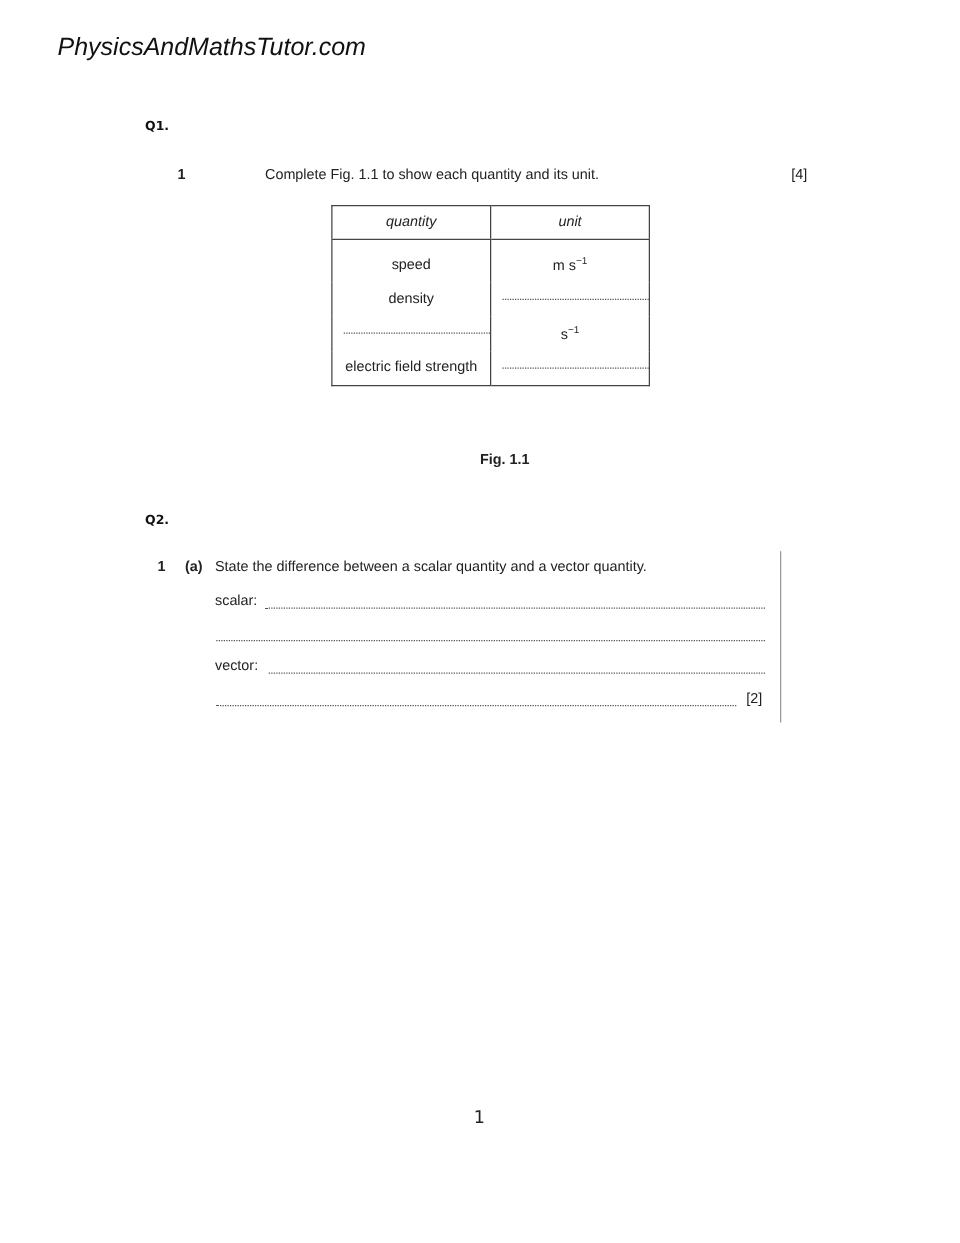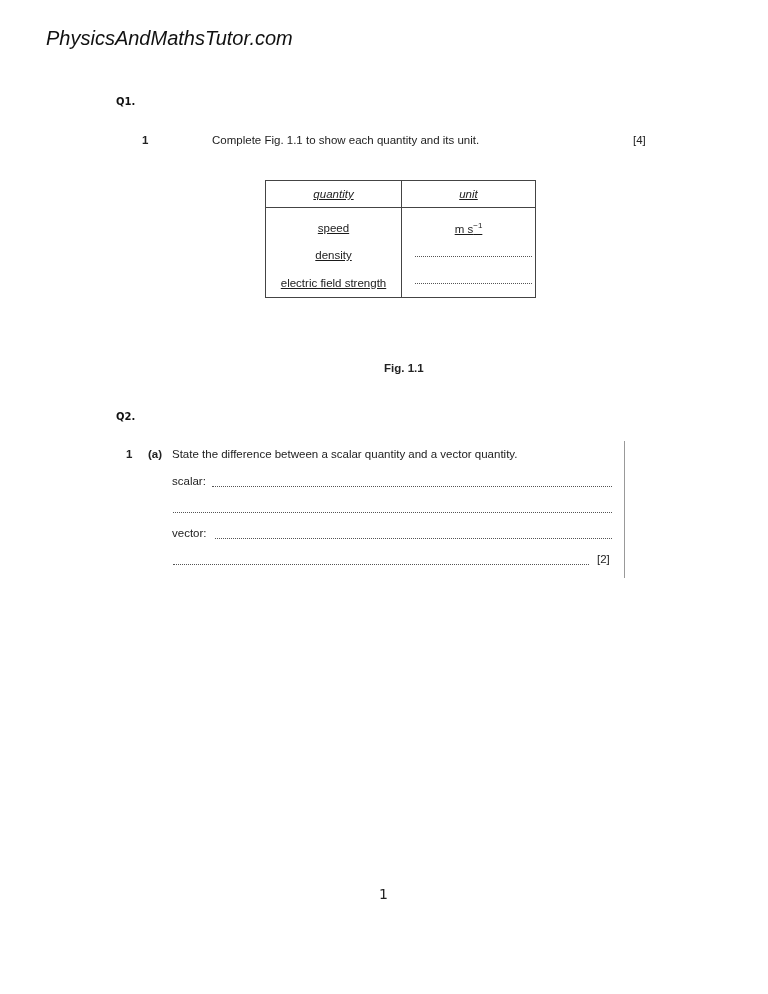--- a/index.html
+++ b/index.html
@@ -22,33 +22,37 @@
 </head>
 <body>
 
 <div class="abs header">PhysicsAndMathsTutor.com</div>
 
 <div class="abs qlabel" style="left:116px; top:96px;">Q1.</div>
 <div class="abs scan bold" style="left:142px; top:134px;">1</div>
 <div class="abs scan" style="left:166px; top:134px;margin-left:46px;">Complete Fig. 1.1 to show each quantity and its unit.</div>
 <div class="abs scan" style="left:633px; top:134px;">[4]</div>
 
-<table class="fig abs" style="left:265px; top:180px; width:271px;text-decoration:underline;">
+<table class="fig abs" style="left:265px; top:164px; width:227px;">
   <tbody>
       <tr>
     <th style="width:135px; border-left:none;">quantity</th>
     <th>unit</th>
   </tr>
   <tr>
     <td class="cellpad" style="border-left:none; padding-top:6px;"><span>speed</span></td>
     <td class="cellpad" style="padding-top:6px;"><span>m s</span><sup>−1</sup></td>
   </tr>
   <tr>
     <td class="cellpad" style="border-left:none;"><span>density</span></td>
     <td><span class="celldots"></span></td>
+  </tr>
+  <tr>
+    <td style="border-left:none;"><span class="celldots"></span></td>
+    <td class="cellpad"><span>s</span><sup>−1</sup></td>
   </tr>
   <tr>
     <td class="cellpad" style="border-left:none;"><span>electric field strength</span></td>
     <td><span class="celldots"></span></td>
   </tr>
 </tbody>
   </table>
 
 <div class="abs scan bold" style="left:356px; top:362px;padding-left:28px;">Fig. 1.1</div>
 

